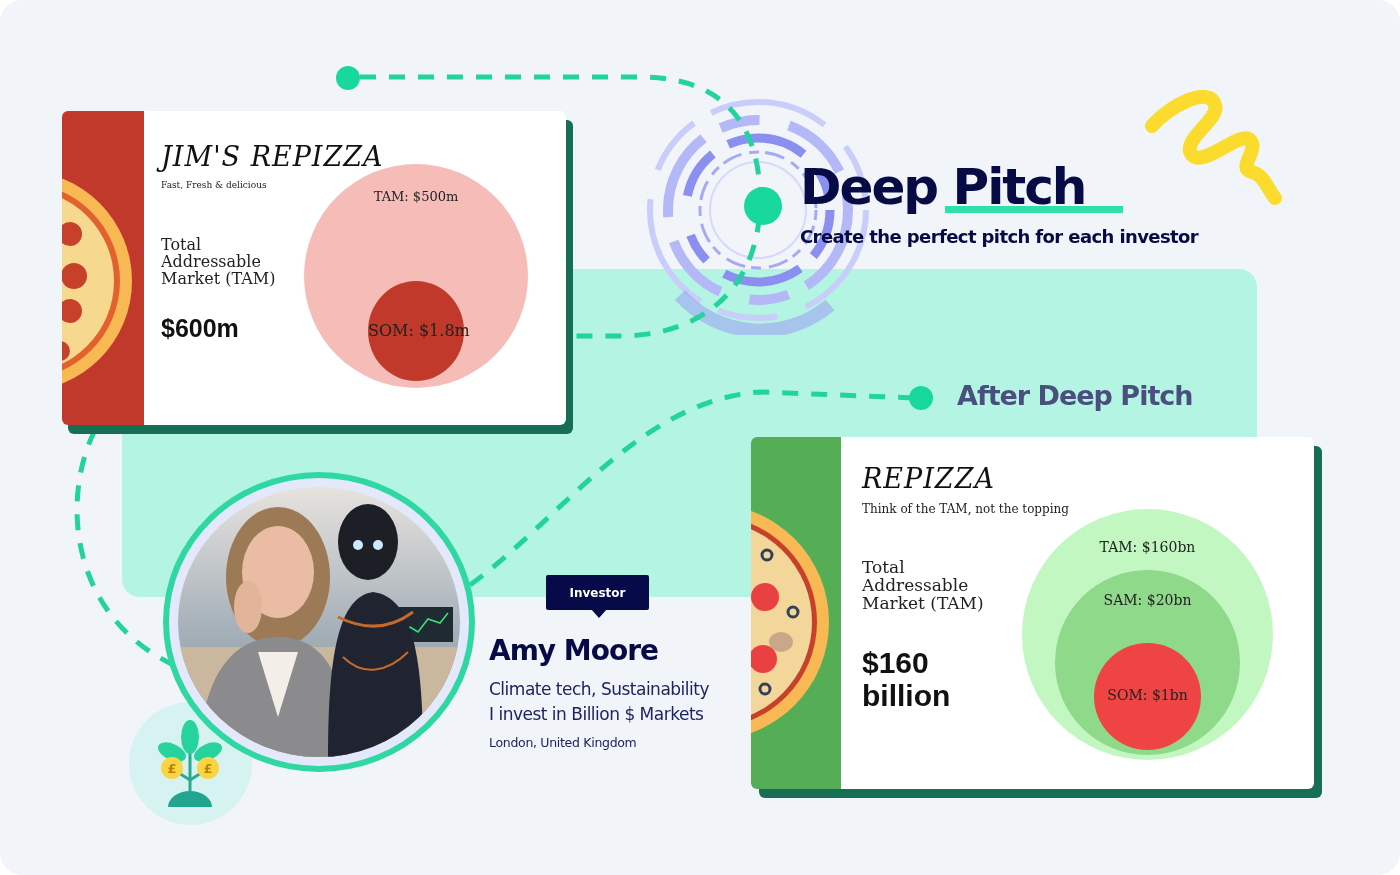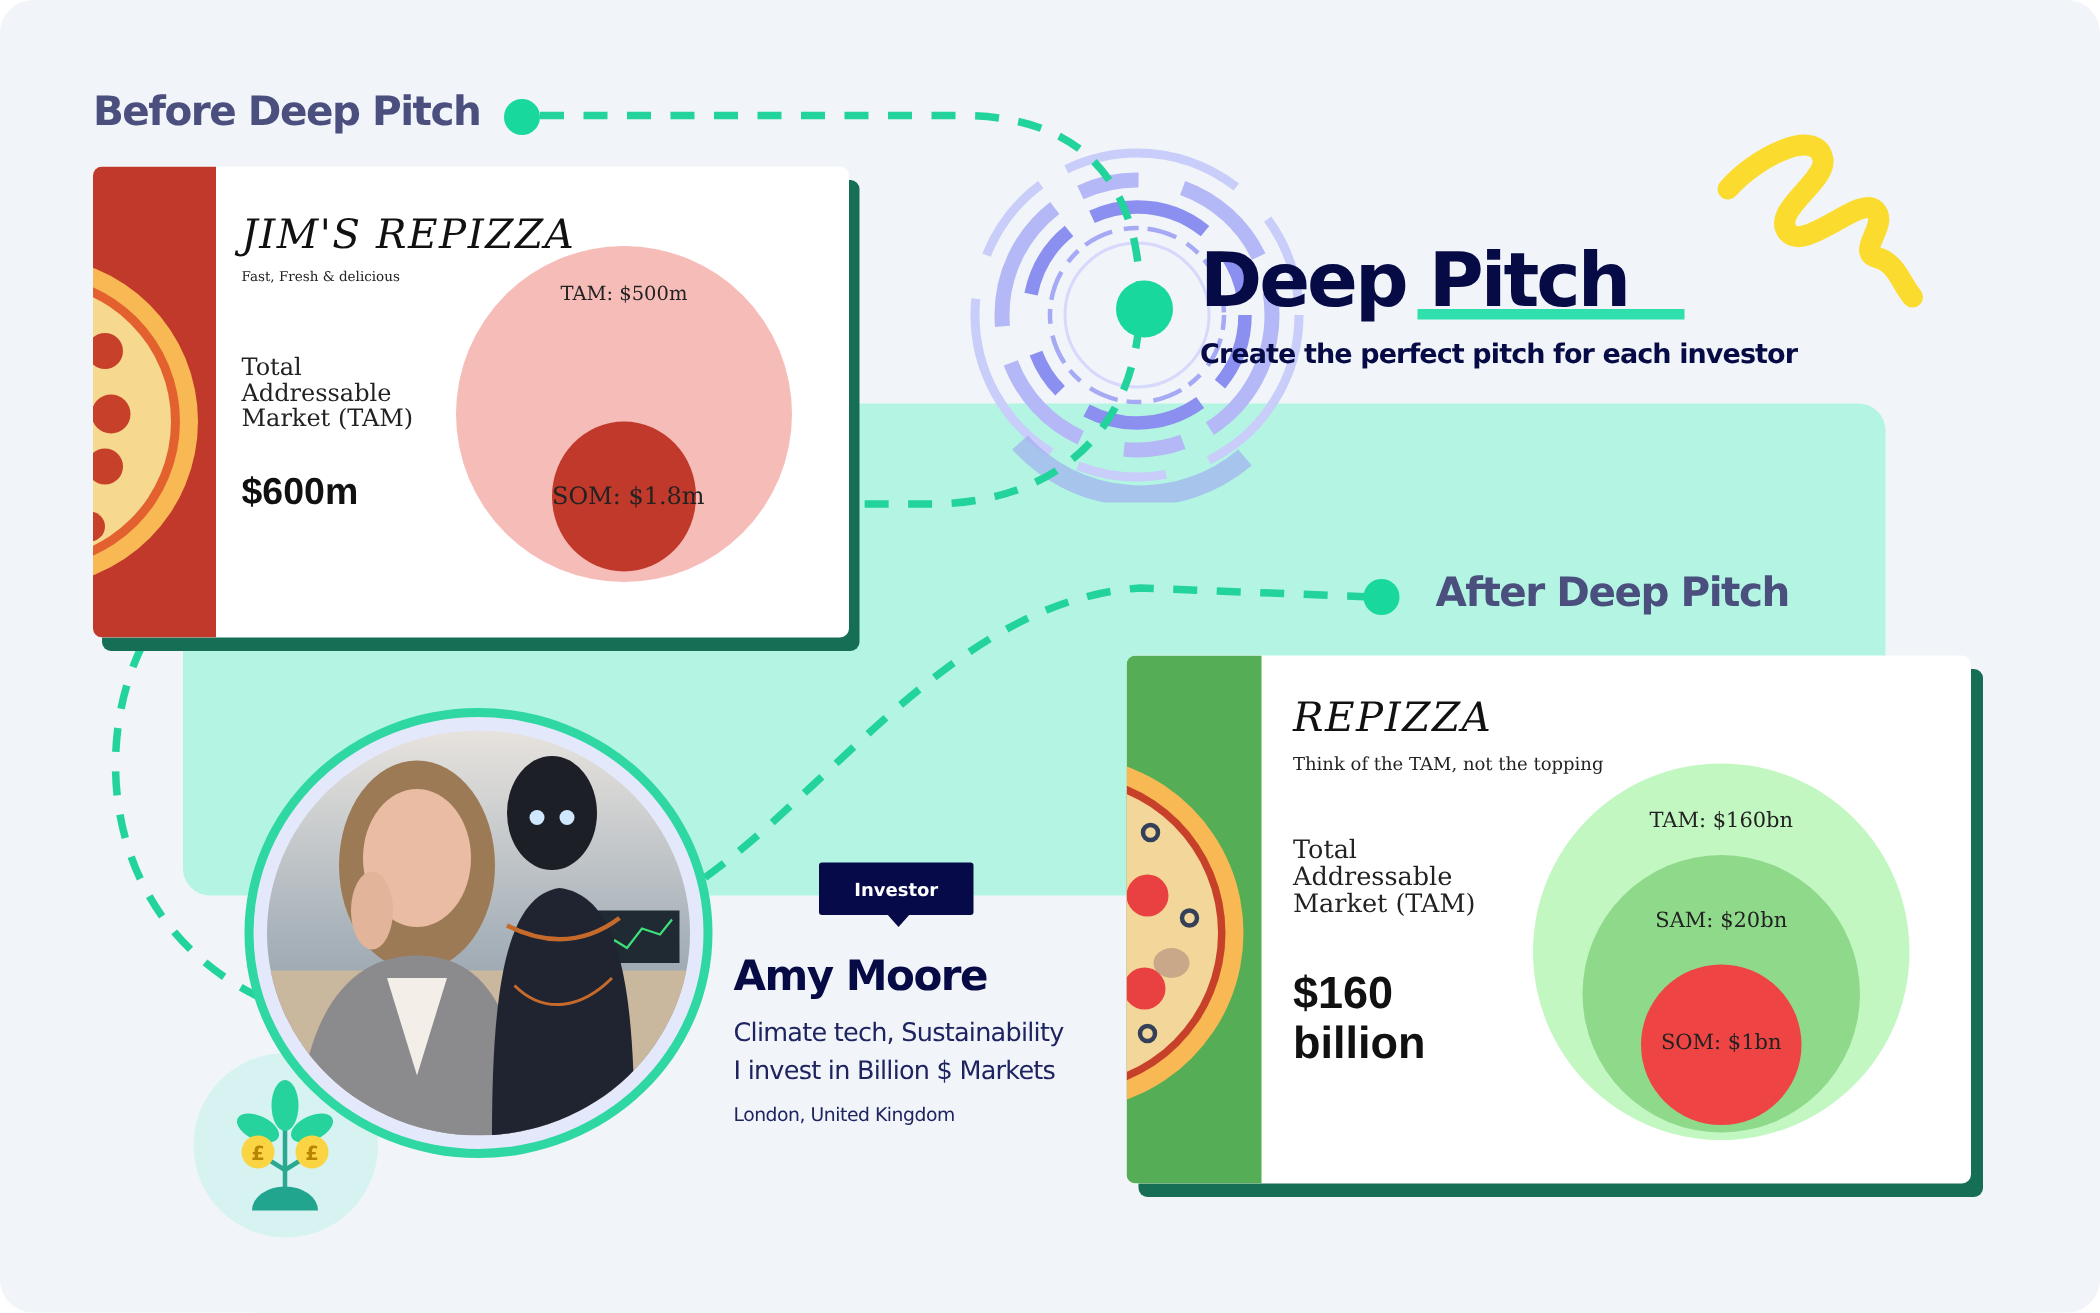--- a/index.html
+++ b/index.html
@@ -114,21 +114,20 @@
     <g fill="none" stroke="#22d49c" stroke-width="5" stroke-dasharray="16 13">
       <path d="M360 77 L640 77 C720 77 760 120 760 200 C760 290 700 336 620 336 L570 336"></path>
       <path d="M95 430 C60 500 70 620 180 668"></path>
       <path d="M470 585 C560 520 640 400 760 392 L915 398"></path>
     </g>
     <circle cx="348" cy="78" r="12" fill="#18d89d"></circle>
     <circle cx="921" cy="398" r="12" fill="#18d89d"></circle>
     <circle cx="763" cy="206" r="19" fill="#18d89d"></circle>
   </svg>
 
-  <div class="section-label" style="left:62px;top:59px;">Before Deep Pitch</div>
   <div class="section-label" style="left:957px;top:380px;">After Deep Pitch</div>
 
   <div class="brand-underline"></div>
   <div class="brand-title">Deep Pitch</div>
   <div class="brand-sub">Create the perfect pitch for each investor</div>
 
   <div class="slide-shadow" style="left:68px;top:120px;width:505px;height:314px;"></div>
   <div class="slide" style="left:62px;top:111px;width:504px;height:314px;">
     <div class="slide-band" style="width:82px;background:#c0392b;">
       <svg width="82" height="314" viewBox="0 0 82 314">
@@ -182,21 +181,21 @@
     </div>
     <div class="slide-tam-value" style="left:111px;top:209px;font-size:30px;">
       <div>$160</div>
       <div>billion</div>
     </div>
 
     <div class="circle" style="left:271px;top:72px;width:251px;height:251px;background:#c2f7c2;">
       <div class="circle-label" style="top:30px;font-size:14px;">TAM: $160bn</div>
     </div>
     <div class="circle" style="left:304px;top:133px;width:185px;height:185px;background:#8fd98b;">
-      <div class="circle-label" style="top:36px;font-size:14px;">SAM: $20bn</div>
+      <div class="circle-label" style="top:22px;font-size:14px;">SAM: $20bn</div>
     </div>
     <div class="circle" style="left:343px;top:206px;width:107px;height:107px;background:#ef4444;">
       <div class="circle-label" style="top:44px;font-size:14px;">SOM: $1bn</div>
     </div>
   </div>
 
   <div class="plant-bg"></div>
   <svg class="abs" style="left:150px;top:715px;width:80px;height:95px;" viewBox="0 0 80 95">
     <path d="M40 85 L40 30" stroke="#2aa890" stroke-width="3"></path>
     <path d="M40 65 L24 55 M40 65 L56 55" stroke="#2aa890" stroke-width="3"></path>

